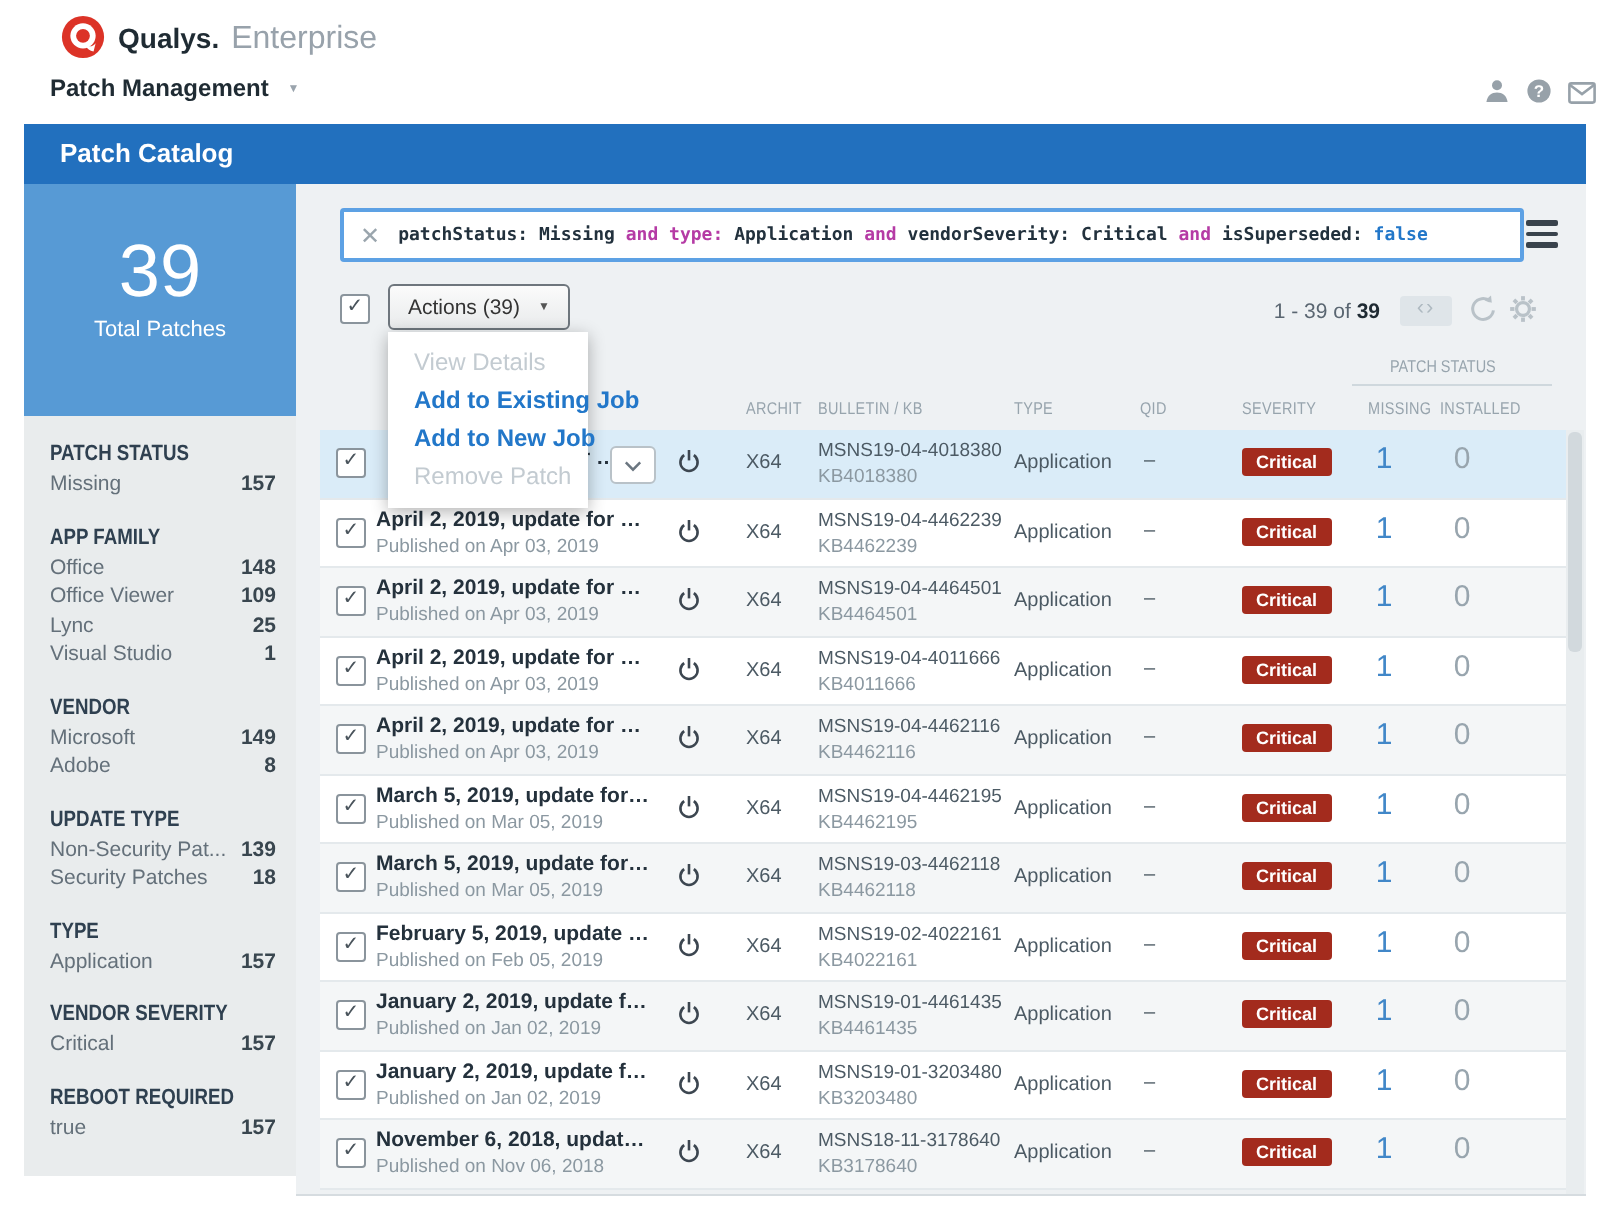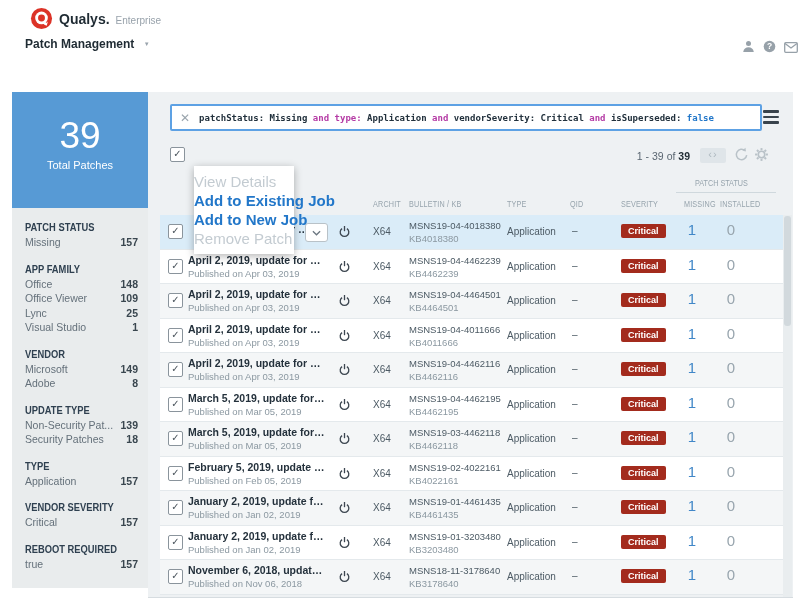--- a/index.html
+++ b/index.html
@@ -4,21 +4,21 @@
 <style>
   html,body{margin:0;padding:0;background:#fff;}
   .page{position:relative;width:800px;height:606px;background:#fff;overflow:hidden;
         font-family:"Liberation Sans",sans-serif;-webkit-font-smoothing:antialiased;}
   .cond{display:inline-block;transform:scaleX(.85);transform-origin:0 50%;white-space:nowrap;}
 
   
   .logo{position:absolute;left:30px;top:7px;width:23px;height:23px;}
   .brandrow{position:absolute;left:59px;top:11px;font-size:14px;color:#1f2b33;}
   .brand{font-weight:bold;}
-  .edition{font-weight:normal;color:#98a2ab;font-size:10px;margin-left:6px;}
+  .edition{font-weight:normal;color:#98a2ab;font-size:16px;margin-left:6px;}
   .module{position:absolute;left:25px;top:37px;font-size:12px;font-weight:bold;color:#1f2b33;cursor:pointer;}
   .module .caret{font-size:6px;color:#9aa4ad;margin-left:6px;vertical-align:2px;}
   .nav{position:absolute;left:306px;top:38px;display:flex;gap:17px;font-size:9px;letter-spacing:.5px;}
   .nav-item{color:#4189ce;padding-bottom:5px;cursor:pointer;}
   .nav-item.active{color:#22313d;font-weight:bold;border-bottom:3px solid #1b4a7a;}
   .hicons{position:absolute;left:742px;top:39px;display:flex;gap:8px;align-items:center;}
 
   
   .bluebar{position:absolute;left:12px;top:62px;width:781px;height:30px;background:#2270be;}
   .bluebar span{display:inline-block;padding-left:18px;line-height:30px;color:#fff;font-weight:bold;font-size:13px;}
@@ -48,21 +48,21 @@
   .actions-btn{position:absolute;left:194px;top:142px;height:23px;padding:0 9px;border:1px solid #6e767d;border-radius:3px;
     background:linear-gradient(#fbfbfb,#e9ebec);font-size:10.5px;color:#333;display:flex;align-items:center;gap:9px;cursor:pointer;font-family:inherit;}
   .actions-btn .caret{font-size:6px;color:#555;}
   .pag-text{position:absolute;left:590px;top:150px;width:100px;text-align:right;font-size:10.5px;color:#5a6671;}
   .pag-text b{color:#1f2b33;}
   .pager{position:absolute;left:700px;top:148px;width:26px;height:15px;background:#dfe5e9;border-radius:2px;color:#aeb9c0;font-size:11px;line-height:13px;text-align:center;letter-spacing:1px;cursor:default;}
   .icon-btn{position:absolute;cursor:pointer;}
 
   
   .menu{position:absolute;left:194px;top:166px;width:100px;background:#fff;box-shadow:0 2px 8px rgba(0,0,0,.3);padding:6px 0;z-index:30;}
-  .menu-item{height:19px;line-height:19px;font-size:15px;font-weight:bold;color:#2277c9;white-space:nowrap;cursor:pointer;}
+  .menu-item{height:19px;line-height:19px;padding-left:13px;font-size:12px;font-weight:bold;color:#2277c9;white-space:nowrap;cursor:pointer;}
   .menu-item.disabled{color:#c3cbd1;font-weight:normal;cursor:default;}
 
   
   .tbl{position:absolute;left:160px;top:175px;width:623px;height:422px;overflow:hidden;}
   .thead{position:relative;height:40px;}
   .group-label{position:absolute;left:516px;top:3px;width:100px;text-align:center;font-size:8.5px;color:#97a4ad;}
   .group-line{position:absolute;left:516px;top:17px;width:100px;border-bottom:1px solid #cfd8dd;}
   .th{position:absolute;top:24px;font-size:8.5px;color:#97a4ad;letter-spacing:.2px;}
   .th-archit{left:213px;} .th-bulletin{left:249px;} .th-type{left:347px;} .th-qid{left:410px;}
   .th-severity{left:461px;} .th-missing{left:524px;} .th-installed{left:560px;}
@@ -123,20 +123,23 @@
         </svg>
     </span>
     <span>
       <svg width="14" height="11" viewBox="0 0 14 11">
           <rect x="0.7" y="0.7" width="12.6" height="9.6" rx="1" fill="none" stroke="#97a1a9" stroke-width="1.3"></rect>
           <path d="M1 1.5 L7 6 L13 1.5" fill="none" stroke="#97a1a9" stroke-width="1.3"></path>
         </svg>
     </span>
   </div>
 
+  <div class="bluebar">
+    <span>Patch Catalog</span>
+  </div>
 
   <div class="count-box">
     <div class="count-num">39</div>
     <div class="count-label">Total Patches</div>
   </div>
   <div class="filter-panel" id="filters">
       <div class="f-title"><span class="cond">PATCH STATUS</span></div>
       <div class="f-row">
         <span class="f-label">Missing</span>
         <span class="f-count">157</span>
@@ -199,20 +202,24 @@
     <span class="x-icon">✕</span>
     <div class="query" id="query"><span class="tok-plain">patchStatus: Missing </span><span class="tok-op">and </span><span class="tok-op">type: </span><span class="tok-plain">Application </span><span class="tok-op">and </span><span class="tok-plain">vendorSeverity: Critical </span><span class="tok-op">and </span><span class="tok-plain">isSuperseded: </span><span class="tok-bool">false</span></div>
   </div>
   <div class="burger">
       <i></i>
       <i></i>
       <i></i>
     </div>
 
   <div class="cb cb-all">✓</div>
+  <button class="actions-btn">
+    <span>Actions (39)</span>
+    <span class="caret">▼</span>
+  </button>
 
   <div class="pag-text">
     <span>1 - 39 of</span> <b>39</b>
   </div>
   <div class="pager">‹›</div>
   <span class="icon-btn" style="left:734px;top:147px;">
     <svg width="15" height="15" viewBox="0 0 15 15">
         <path d="M12.7 8.2a5.2 5.2 0 1 1-1.6-4.5" fill="none" stroke="#b9c2c8" stroke-width="1.5"></path>
         <path d="M11.5 0.8 L11.9 4.4 L8.4 3.4 Z" fill="#b9c2c8"></path>
       </svg>

